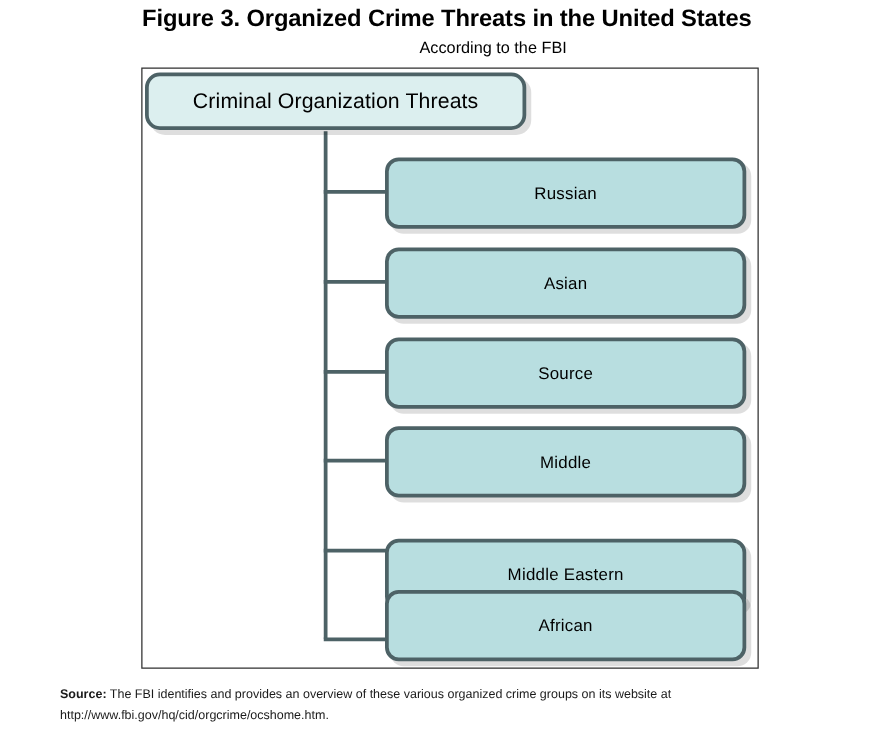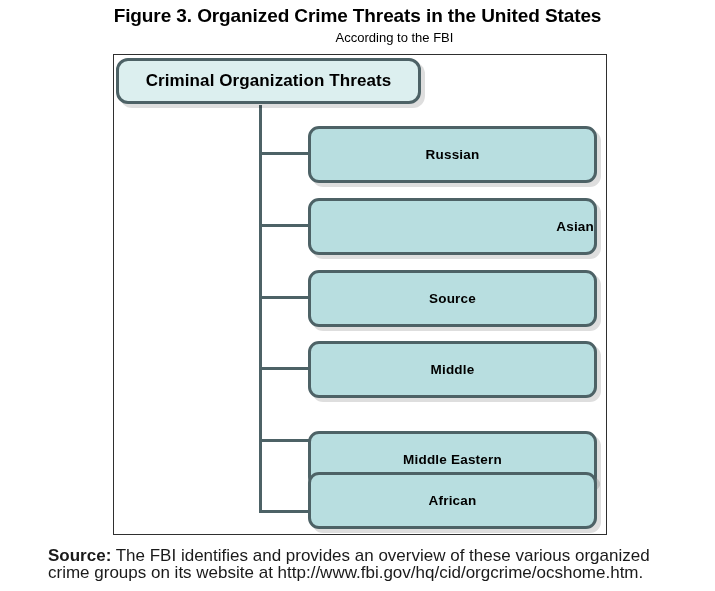--- a/index.html
+++ b/index.html
@@ -72,21 +72,21 @@
   .node-box {
     position: absolute;
     box-sizing: border-box;
     border: 3px solid #4d6266;
     border-radius: 11px;
     display: flex;
     align-items: center;
     justify-content: center;
     box-shadow: 4px 4px 0 0 rgba(0,0,0,0.13);
     font-family: "Liberation Sans", sans-serif;
-    font-weight: bold;
+    font-weight: normal;
     color: #000000;
     user-select: none;
   }
   #root-node {
     left: 116px;
     top: 58px;
     width: 305px;
     height: 46px;
     background: #dcefef;
     border-width: 3px;
@@ -103,21 +103,21 @@
     letter-spacing: 0.2px;
   }
 
   
   #source-note {
     position: absolute;
     left: 48px;
     top: 548px;
     width: 645px;
     font-family: "Liberation Sans", sans-serif;
-    font-size: 17px;
+    font-size: 10px;
     line-height: 16.5px;
     color: #1a1a1a;
   }
   #source-label {
     font-weight: bold;
   }
 </style>
 </head>
 <body>
 
@@ -139,21 +139,21 @@
 </div>
 
 <div class="node-box" id="root-node">
   <span>Criminal Organization Threats</span>
 </div>
 
 <div class="node-box child-node" style="top:126px;">
   <span>Russian</span>
 </div>
 
-<div class="node-box child-node" style="top:198px;justify-content:flex-end;">
+<div class="node-box child-node" style="top:198px;">
   <span>Asian</span>
 </div>
 
 <div class="node-box child-node" style="top:270px;">
   <span>Source</span>
 </div>
 
 <div class="node-box child-node" style="top:341px;">
   <span>Middle</span>
 </div>

